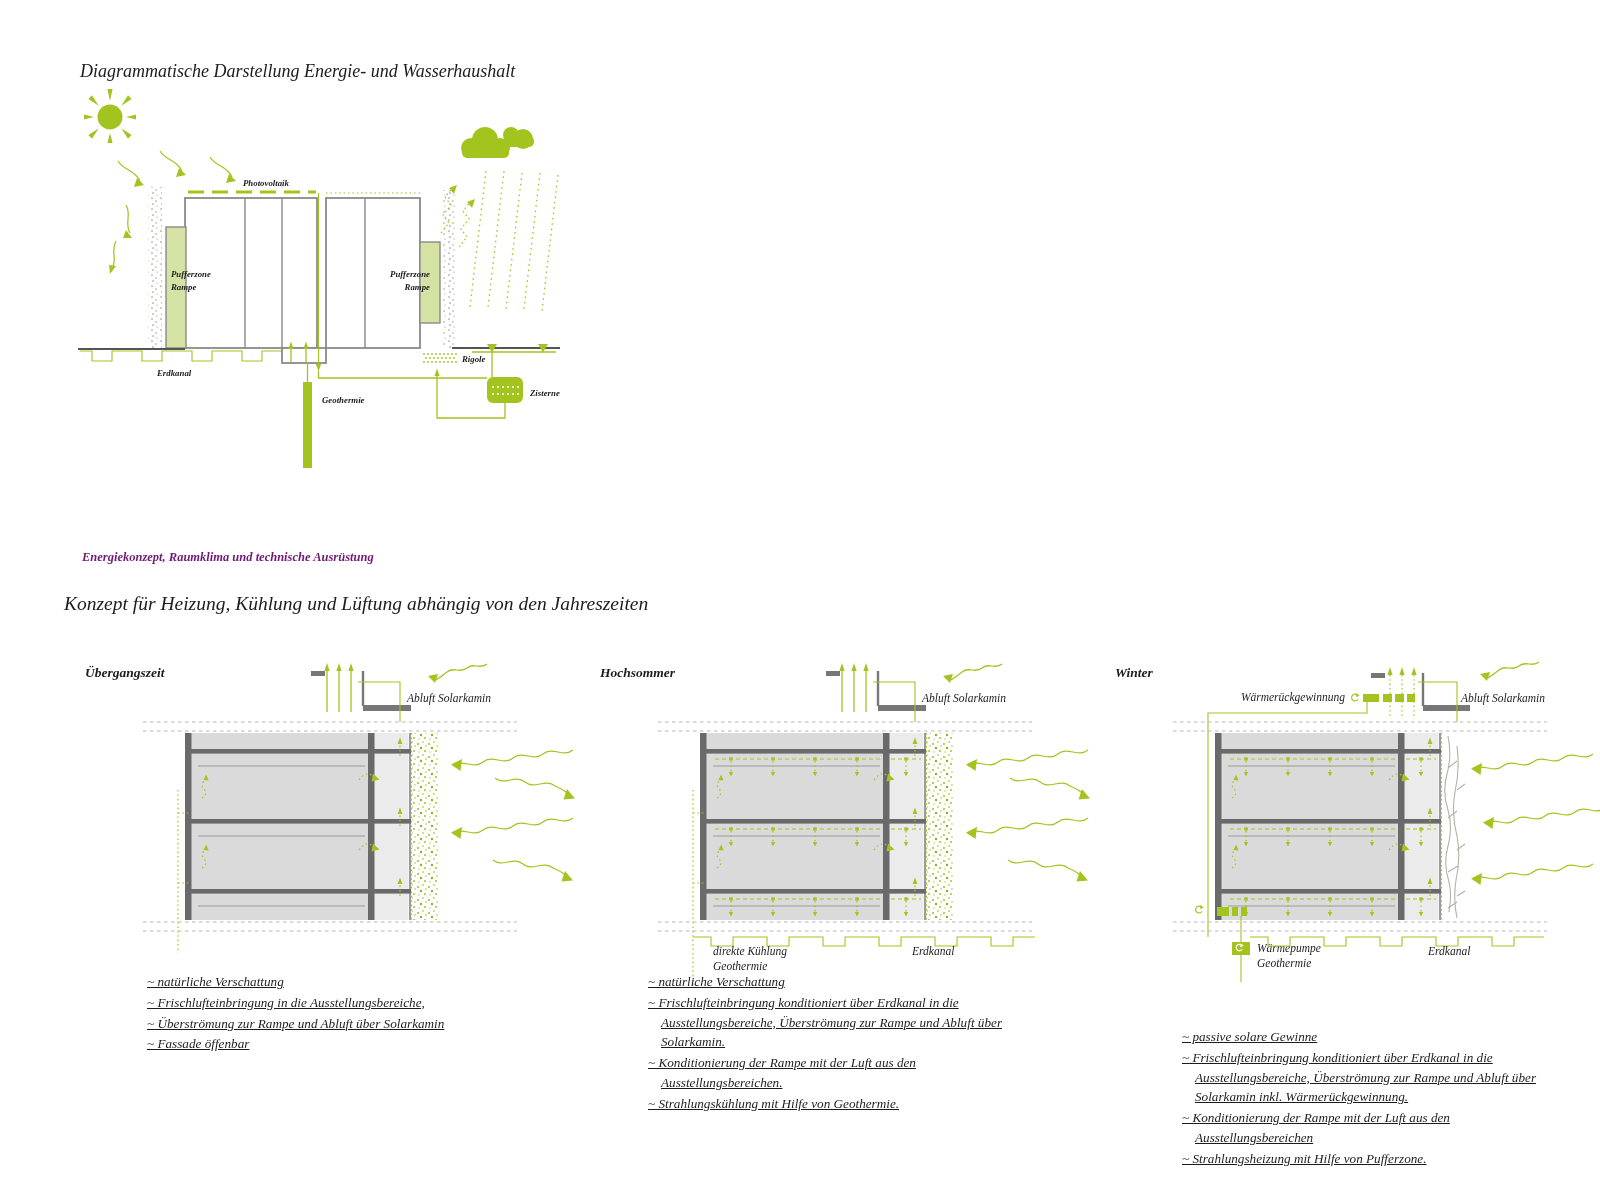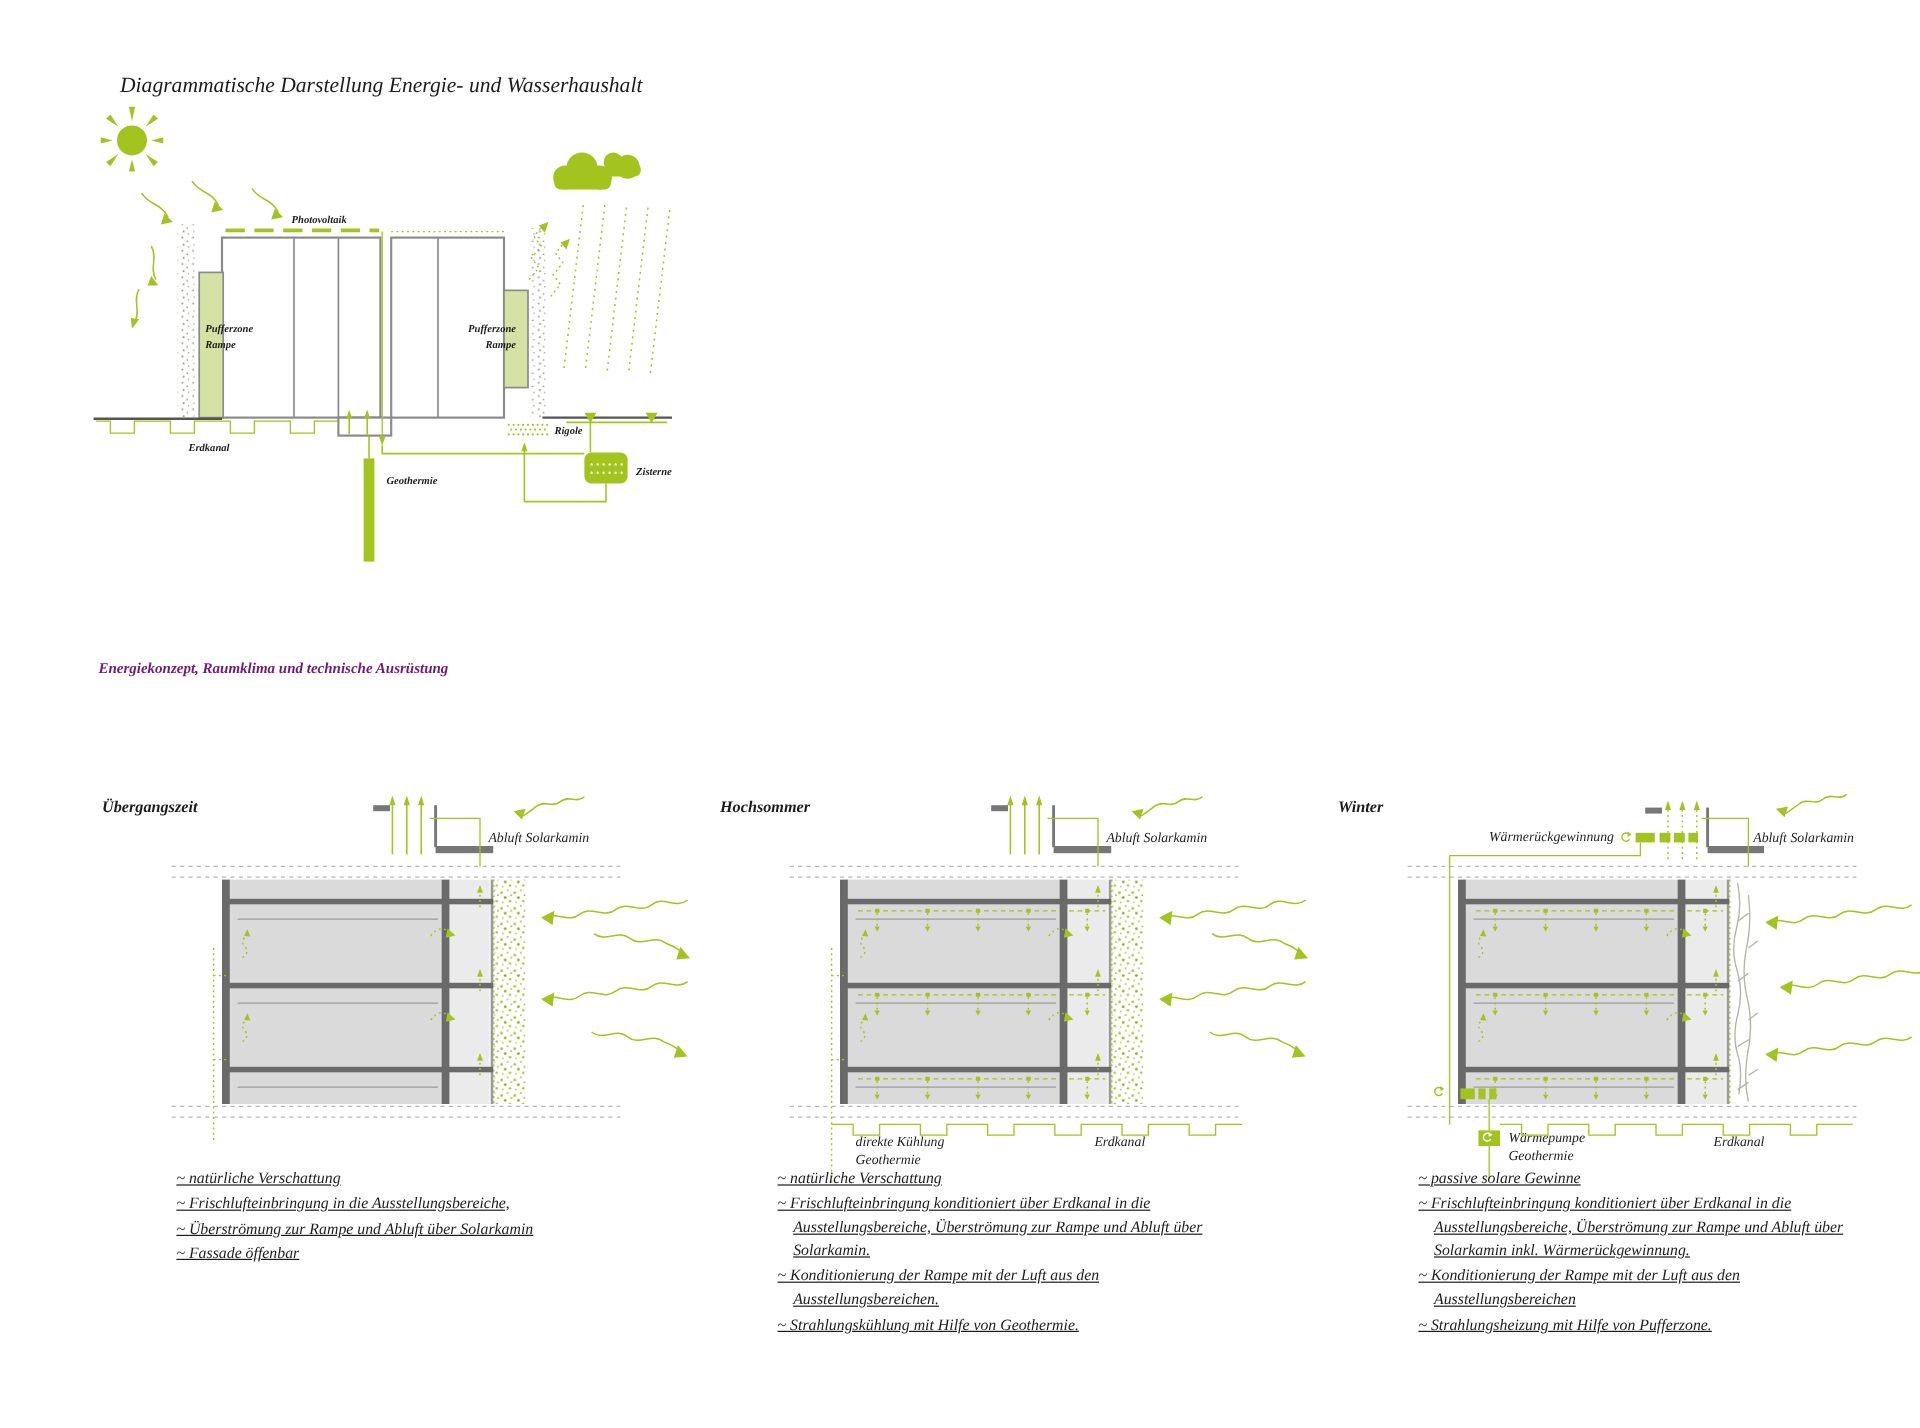--- a/index.html
+++ b/index.html
@@ -92,21 +92,21 @@
     <path class="squig" d="M62,0 c-7,6 -13,-2 -20,4 c-7,6 -13,-2 -20,4 c-5,4 -8,6 -11,8"></path>
     <path d="M13,10 L10,19 L3,12 Z" stroke="none"></path>
   </g>
   <g id="recyc">
     <path d="M6.4,1.2 A3.4,3.4 0 1 0 7,5.2" fill="none" stroke="#a3c41f" stroke-width="1.2"></path>
     <path d="M5.2,-1 L8.6,1.4 L5.4,3.2 Z" fill="#a3c41f" stroke="none"></path>
   </g>
  </defs>
 </svg>
 
-<div class="abs title" style="left:100px;top:60px">Diagrammatische Darstellung Energie- und Wasserhaushalt</div>
+<div class="abs title" style="left:80px;top:60px">Diagrammatische Darstellung Energie- und Wasserhaushalt</div>
 
 <svg class="abs" style="left:60px;top:75px" width="560" height="420" viewBox="0 0 560 420">
 
   <g transform="translate(50,42)" fill="#a3c41f">
     <circle r="12.5"></circle>
     <g>
       <path d="M0,-16 L2.6,-28 L-2.6,-28 Z"></path>
       <path d="M0,-16 L2.6,-28 L-2.6,-28 Z" transform="rotate(45)"></path>
       <path d="M0,-16 L2.6,-26 L-2.6,-26 Z" transform="rotate(90)"></path>
       <path d="M0,-16 L2.6,-28 L-2.6,-28 Z" transform="rotate(135)"></path>
@@ -256,20 +256,21 @@
           <circle cx="443" cy="319" r="1"></circle>
           <circle cx="448" cy="319" r="1"></circle>
           <circle cx="453" cy="319" r="1"></circle>
           <circle cx="458" cy="319" r="1"></circle>
     </g>
   </g>
   <text class="lblb" x="470" y="321">Zisterne</text>
 </svg>
 
 <div class="abs subtitle" style="left:82px;top:550px">Energiekonzept, Raumklima und technische Ausrüstung</div>
+<div class="abs heading" style="left:64px;top:592px">Konzept für Heizung, Kühlung und Lüftung abhängig von den Jahreszeiten</div>
 
 <svg class="abs" style="left:75px;top:650px" width="505" height="345" viewBox="0 0 505 345">
   <text class="season" x="10" y="27">Übergangszeit</text>
   <g>
     <use href="#chimarr" x="252" y="62"></use>
         <use href="#chimarr" x="264" y="62"></use>
         <use href="#chimarr" x="276" y="62"></use>
     <rect x="236" y="21" width="14" height="5" fill="#777"></rect>
     <line x1="288" y1="21" x2="288" y2="56" stroke="#777" stroke-width="2.4"></line>
     <rect x="288" y="55" width="48" height="6" fill="#777"></rect>
@@ -500,20 +501,20 @@
     <path d="M136.5,295.2 A3.2,3.2 0 1 0 137.2,299.2" fill="none" stroke="#fff" stroke-width="1.2"></path>
     <path d="M135.4,293.4 L138.8,295.6 L135.6,297.4 Z" fill="#fff"></path>
   </g>
   <text class="lbl" x="152" y="302">Wärmepumpe</text>
   <text class="lbl" x="152" y="317">Geothermie</text>
 
   <path class="glthin" d="M145,287 h18 v9 h22 v-9 h34 v9 h22 v-9 h34 v9 h22 v-9 h34 v9 h22 v-9 h34 v9 h22 v-9 h30"></path>
   <text class="lbl" x="323" y="305">Erdkanal</text>
 </svg>
 
-<div class="abs bullets" style="left:1182px;top:972px">
+<div class="abs bullets" style="left:1182px;top:1027px">
   <p class="bullet">~ passive solare Gewinne</p>
   <p class="bullet">~ Frischlufteinbringung konditioniert über Erdkanal in die Ausstellungsbereiche, Überströmung zur Rampe und Abluft über Solarkamin inkl. Wärmerückgewinnung.</p>
   <p class="bullet">~ Konditionierung der Rampe mit der Luft aus den Ausstellungsbereichen</p>
   <p class="bullet">~ Strahlungsheizung mit Hilfe von Pufferzone.</p>
 </div>
 
 </div>
 
 </body></html>

